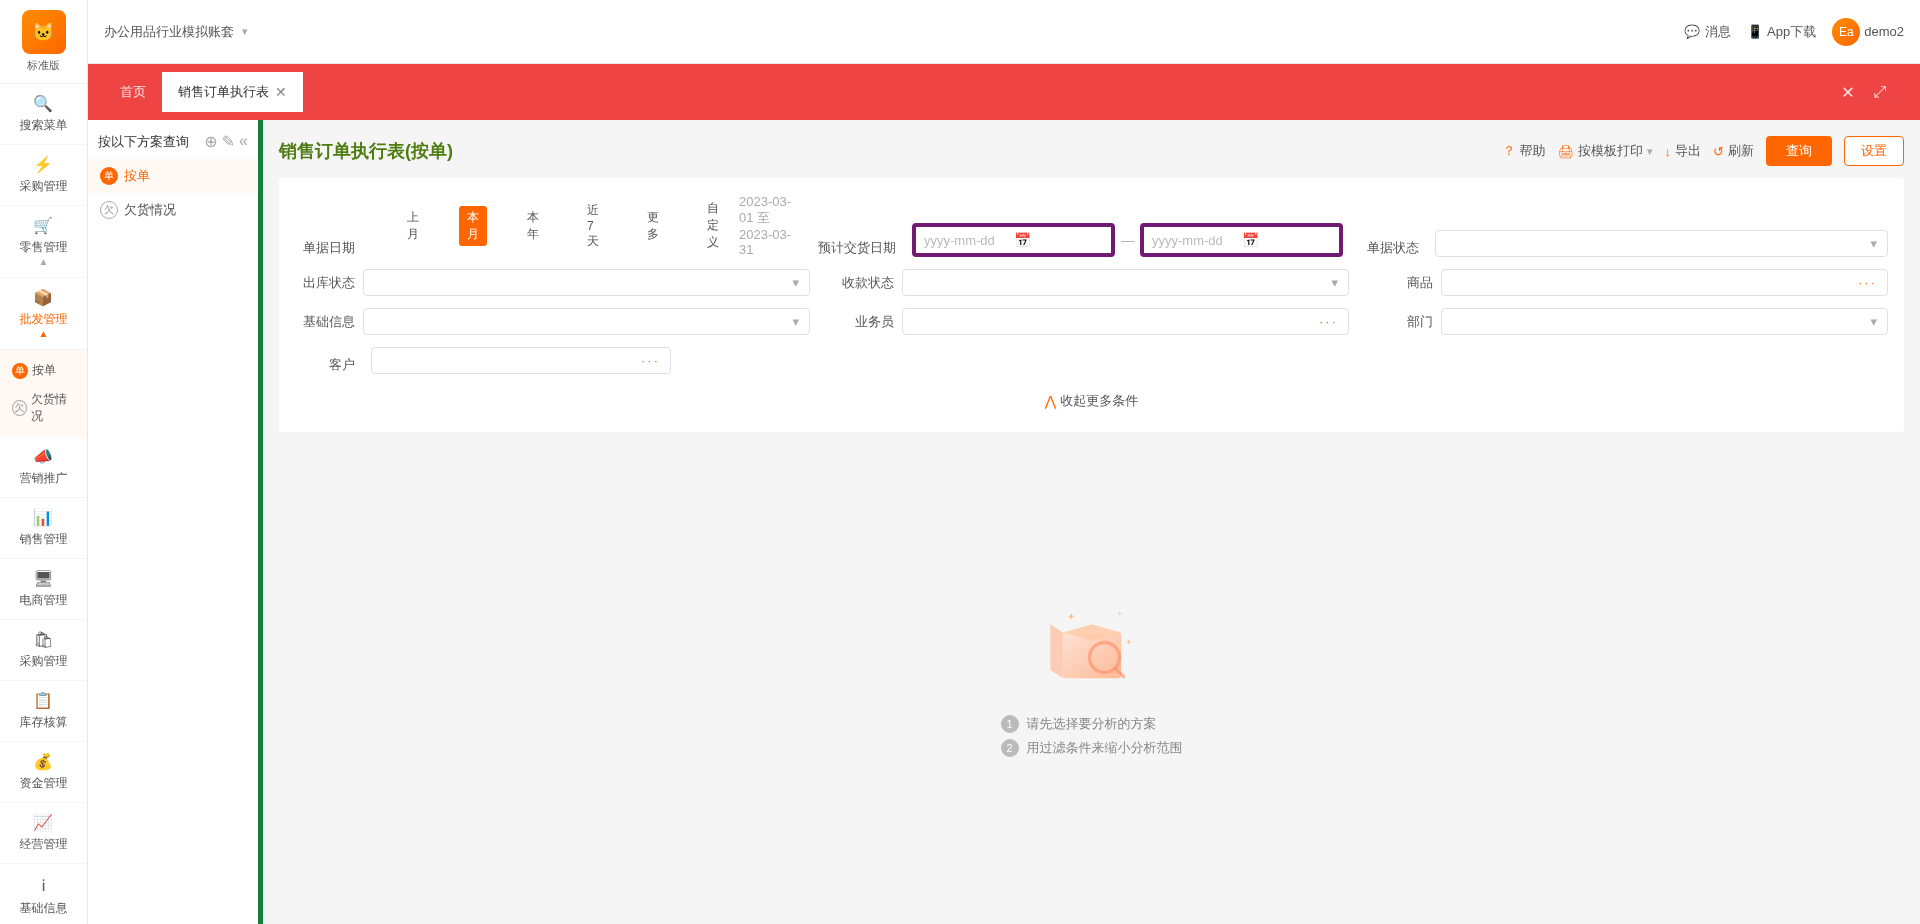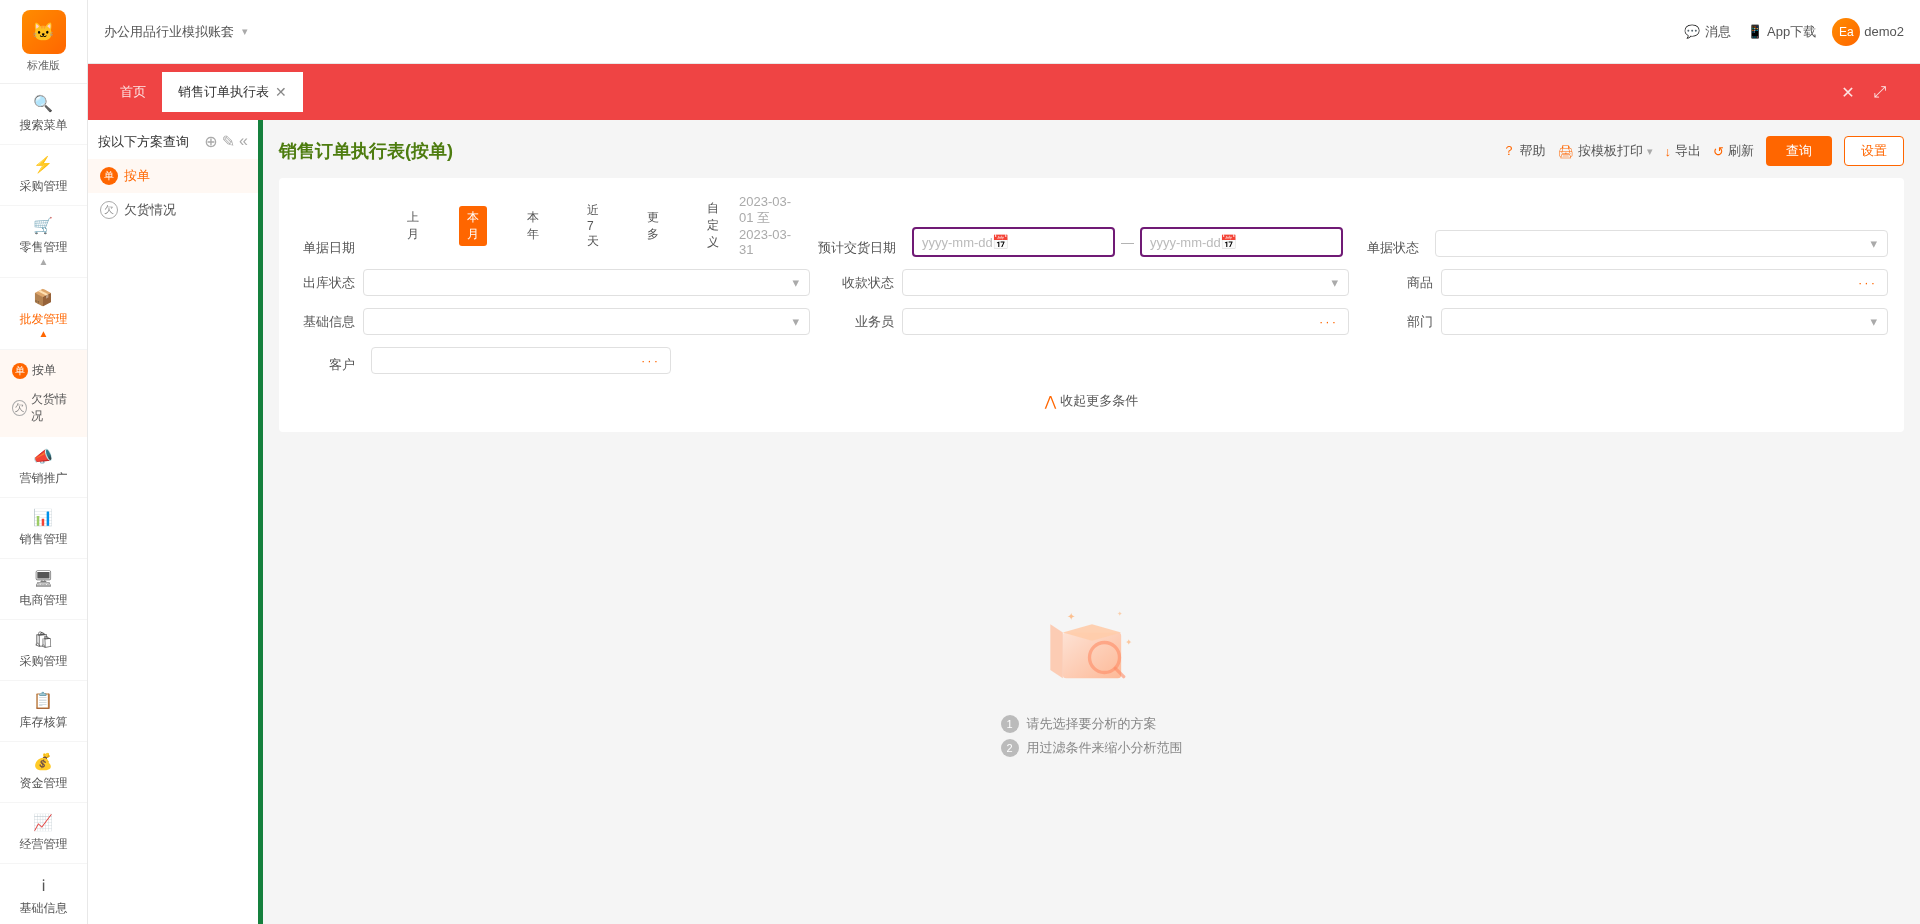--- a/index.html
+++ b/index.html
@@ -369,29 +369,29 @@
     .filter-input-wrap .arrow { color: #aaa; }
     .filter-input-wrap .dots { color: #ff6600; letter-spacing: 2px; }
     .filter-date-range {
       display: flex;
       align-items: center;
       gap: 6px;
       flex: 1;
     }
     .filter-date-input {
       flex: 1;
-      border: 2px solid #701a75;
+      border: 4px solid #701a75;
       border-radius: 4px;
       padding: 5px 8px;
       font-size: 13px;
       color: #bbb;
       background: #fff;
       display: flex;
       align-items: center;
-      gap: 0;
+      gap: 20px;
     }
     .date-sep { color: #aaa; }
     .cal-icon { color: #ff8c00; font-size: 14px; }
     .collapse-btn {
       display: flex;
       align-items: center;
       justify-content: center;
       gap: 4px;
       color: #555;
       cursor: pointer;

